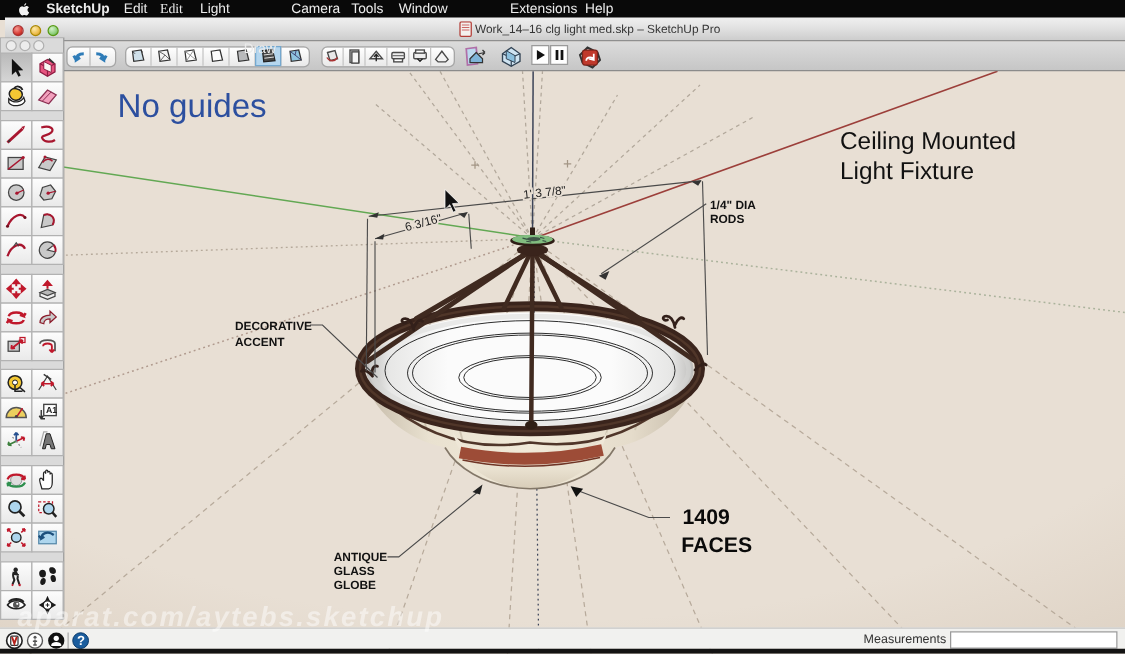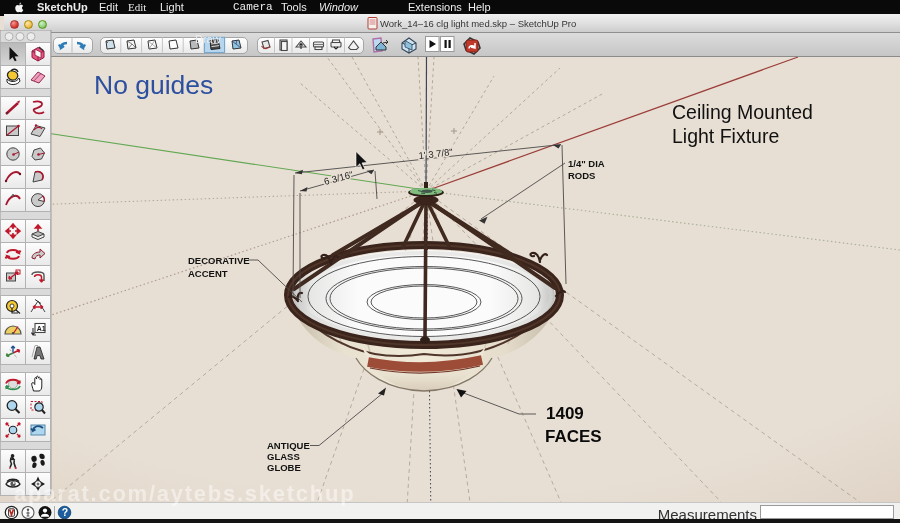--- a/index.html
+++ b/index.html
@@ -13,43 +13,43 @@
     box-sizing:border-box;z-index:5;}
   .tl{position:absolute;top:5.5px;width:7px;height:7px;border-radius:50%;}
   #title-text{position:absolute;left:376px;top:4px;font-size:9.5px;color:#353535;}
   #toolbar{position:absolute;left:0;top:33px;width:900px;height:24px;
     background:linear-gradient(#dcdcdc,#c6c6c6);border-bottom:1px solid #8b8b8b;
     box-sizing:border-box;z-index:4;}
   .tbgroup{position:absolute;top:4px;height:15px;background:linear-gradient(#ffffff,#e9e9e9);
     border:1px solid #a6a6a6;border-radius:5px;}
   #statusbar{position:absolute;left:0;top:502px;width:900px;height:17px;background:#f1f1ef;
     border-top:1px solid #c6c6c6;box-sizing:border-box;z-index:5;}
-  #meas{position:absolute;right:143px;top:3px;font-size:15px;color:#333;}
+  #meas{position:absolute;right:143px;top:3px;font-size:10px;color:#333;}
   #measbox{position:absolute;left:760px;top:2px;width:132px;height:12px;background:#fff;
     border:1px solid #9a9a9a;}
   #bottomstrip{position:absolute;left:0;top:519px;width:900px;height:4px;background:#131313;z-index:6;}
   #scene{position:absolute;left:0;top:0;z-index:1;}
   #palette{position:absolute;left:0;top:30px;z-index:6;}
   #watermark{position:absolute;left:14px;top:481px;z-index:7;font-size:22px;font-weight:bold;
-    color:rgba(255,255,255,0.47);letter-spacing:1.75px;white-space:nowrap;}
+    color:rgba(255,255,255,0.47);letter-spacing:1.75px;white-space:nowrap;font-style:italic;}
 </style>
 </head>
 <body>
 <div id="menubar">
   <svg style="position:absolute;left:14px;top:2px" width="10" height="11" viewBox="0 0 10 11">
       <path d="M5.4,2.6 C5.3,1.6 6,0.7 6.9,0.4 C7.1,1.4 6.3,2.4 5.4,2.6 Z M7.1,2.8 C8,2.8 8.7,3.3 9.1,3.9 C8.3,4.4 7.9,5.1 8,6 C8.1,7 8.6,7.6 9.3,7.9 C8.9,9 8,10.3 7.1,10.3 C6.5,10.3 6.3,9.9 5.5,9.9 C4.7,9.9 4.4,10.3 3.8,10.3 C2.8,10.3 1.6,8.6 1.3,7 C1,5.3 1.7,3.4 3.3,3.1 C4,3 4.6,3.5 5.1,3.5 C5.6,3.5 6.4,2.8 7.1,2.8 Z" fill="#f2f2f2"></path>
     </svg>
   <span style="left:37px;font-weight:bold;">SketchUp</span>
   <span style="left:99px;">Edit</span>
   <span style="left:128px;font-family:Liberation Serif, serif;">Edit</span>
   <span style="left:160px;">Light</span>
   <span style="left:195px;margin-top:32px;">Draw</span>
-  <span style="left:233px;font-family:Liberation Mono, monospace;">Camera</span>
+  <span style="left:233px;">Camera</span>
   <span style="left:281px;">Tools</span>
-  <span style="left:319px;font-style:italic;">Window</span>
+  <span style="left:319px;">Window</span>
   <span style="left:369px;margin-left:39px;">Extensions</span>
   <span style="left:432px;padding-left:36px;">Help</span>
 </div>
 <div id="titlebar">
   <div class="tl" style="left:6px;background:radial-gradient(circle at 35% 30%,#f49a92,#d83c34 60%,#8f1a12);border:0.5px solid #a33;"></div>
   <div class="tl" style="left:19.5px;background:radial-gradient(circle at 35% 30%,#fce9a8,#edbd4e 60%,#b98a1e);border:0.5px solid #a80;"></div>
   <div class="tl" style="left:33.5px;background:radial-gradient(circle at 35% 30%,#d2f0c8,#8fd07c 60%,#4f9338);border:0.5px solid #591;"></div>
   <svg style="position:absolute;left:363px;top:3px" width="12" height="13" viewBox="0 0 12 13">
     <rect x="1" y="0.5" width="9" height="11.5" rx="1" fill="#f4f1ee" stroke="#b33c36" stroke-width="1"></rect>
     <path d="M2.5 3 L8.5 3 M2.5 5 L8.5 5 M2.5 7 L8.5 7" stroke="#c66" stroke-width="0.8"></path>

